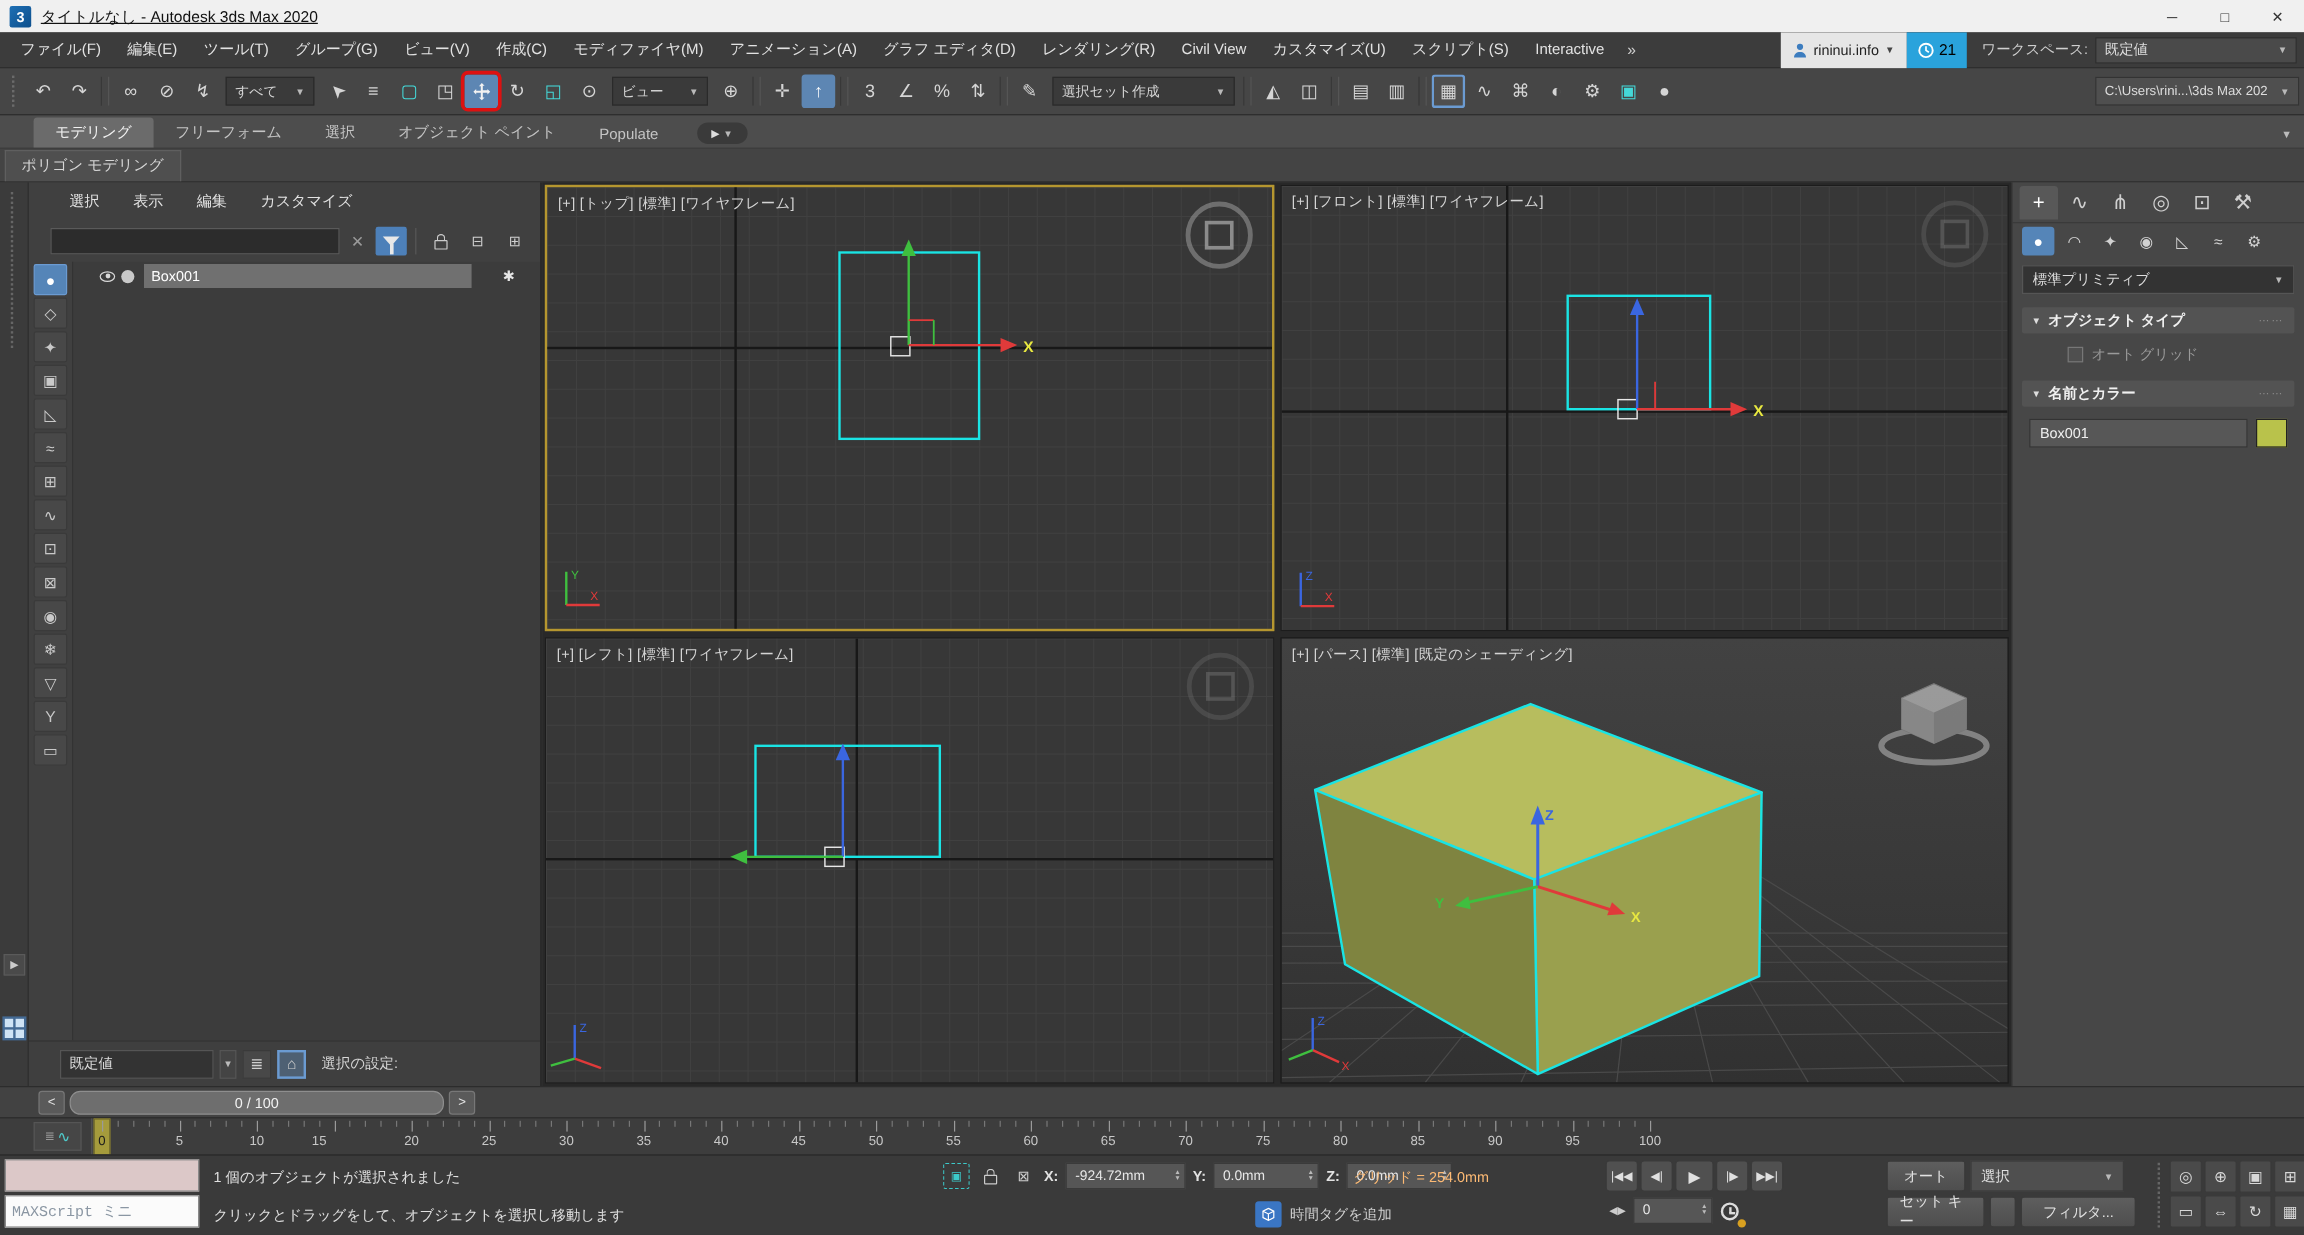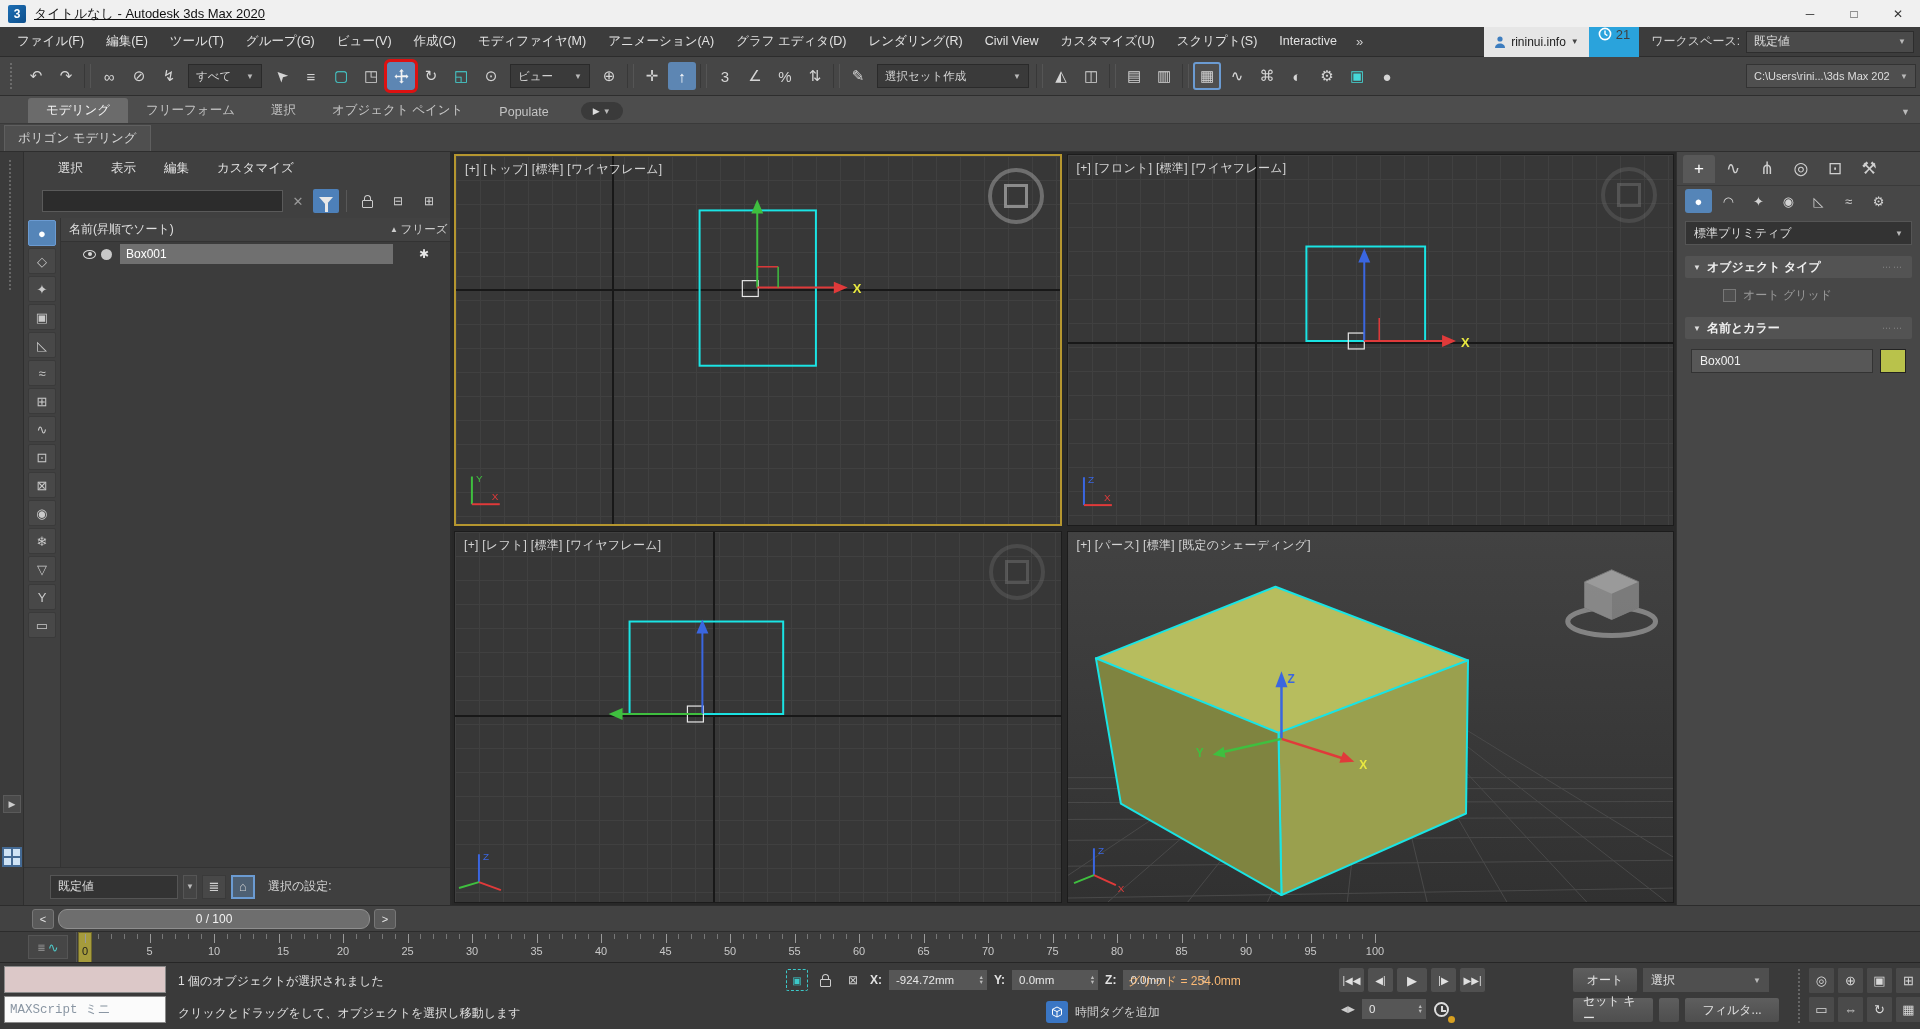--- a/index.html
+++ b/index.html
@@ -7,21 +7,21 @@
 .titlebar{height:27px;background:#f0f0f0;display:flex;align-items:center;padding-left:8px;color:#111;}
 .appbadge{width:18px;height:18px;background:linear-gradient(135deg,#1e6fb4,#0d4f8c);color:#fff;font-weight:bold;font-size:12px;display:flex;align-items:center;justify-content:center;border-radius:2px;margin-right:8px;}
 .title{font-size:13px;text-decoration:underline;}
 .wincontrols{margin-left:auto;display:flex;height:100%;}
 .wc{width:44px;display:flex;align-items:center;justify-content:center;color:#333;font-size:12px;}
 .menubar{height:30px;background:#3c3c3c;display:flex;align-items:center;padding-left:6px;border-bottom:1px solid #2c2c2c;}
 .mi{padding:0 11px;color:#e2e2e2;font-size:12.5px;line-height:29px;cursor:default;}
 .overflow{color:#cfcfcf;padding:0 8px;font-size:13px;}
 .userchip{display:flex;align-items:center;gap:5px;background:#e6e6e6;color:#222;height:30px;padding:0 10px;margin-left:4px;}
 .userchip .caret{color:#444;font-size:8px;}
-.clockbadge{display:flex;gap:4px;background:#2aa3dc;color:#404040;height:30px;padding:0 9px;font-size:13px;}
+.clockbadge{display:flex;align-items:center;gap:4px;background:#2aa3dc;color:#000000;height:30px;padding:0 9px;font-size:13px;}
 .ws-label{color:#cfcfcf;margin:0 6px 0 12px;font-size:12px;}
 .ws-dd{width:168px;height:22px;background:#4a4a4a;border:1px solid #2d2d2d;color:#ddd;display:flex;align-items:center;padding:0 7px;margin-right:6px;}
 .ws-dd .caret{margin-left:auto;}
 .caret{font-size:8px;color:#b9b9b9;}
 .toolbar{height:39px;background:#464646;display:flex;align-items:center;padding:0 4px 0 10px;border-bottom:1px solid #2e2e2e;position:relative;}
 .grip{width:5px;height:70%;border-left:2px dotted #6b6b6b;margin-right:6px;}
 .tbtn{width:28px;height:28px;display:flex;align-items:center;justify-content:center;color:#d5d5d5;font-size:15px;border-radius:3px;margin:0 1px;flex:none;}
 .tbtn .g{pointer-events:none;}
 .tbtn.cyan{color:#45d8d8;}
 .tbtn.nw .g{display:inline-block;transform:rotate(-135deg);}
@@ -402,25 +402,20 @@
           <div class="stripbtn">∿</div>
           <div class="stripbtn">⊡</div>
           <div class="stripbtn">⊠</div>
           <div class="stripbtn">◉</div>
           <div class="stripbtn">❄</div>
           <div class="stripbtn">▽</div>
           <div class="stripbtn">Y</div>
           <div class="stripbtn">▭</div>
         </div>
       <div class="listarea">
-        <div class="listheader">
-          <span>名前(昇順でソート)</span>
-          <span class="sortglyph">▲</span>
-          <span class="freezecol">フリーズ</span>
-        </div>
         <div class="listrow">
           <span class="icon-eye"></span>
           <span class="objdot"></span>
           <span class="namecell">Box001</span>
           <span class="freezecell">✱</span>
         </div>
         <div style="flex:1;"></div>
       </div>
     </div>
     <div class="exp-footer">
@@ -724,21 +719,21 @@
       <div class="tick" style="left: 1220.6px;"></div>
       <div class="tick major" style="left: 1233.5px;"></div>
       <div class="tick" style="left: 1246.4px;"></div>
       <div class="tick" style="left: 1259.3px;"></div>
       <div class="tick" style="left: 1272.2px;"></div>
       <div class="tick" style="left: 1285.1px;"></div>
       <div class="tick major" style="left: 1298px;"></div>
       <div class="tlabel onmarker" style="left: 8px;">0</div>
       <div class="tlabel" style="left: 72.5px;">5</div>
       <div class="tlabel" style="left: 137px;">10</div>
-      <div class="tlabel" style="left: 206px;">15</div>
+      <div class="tlabel" style="left: 189px;">15</div>
       <div class="tlabel" style="left: 266px;">20</div>
       <div class="tlabel" style="left: 330.5px;">25</div>
       <div class="tlabel" style="left: 395px;">30</div>
       <div class="tlabel" style="left: 459.5px;">35</div>
       <div class="tlabel" style="left: 524px;">40</div>
       <div class="tlabel" style="left: 588.5px;">45</div>
       <div class="tlabel" style="left: 653px;">50</div>
       <div class="tlabel" style="left: 717.5px;">55</div>
       <div class="tlabel" style="left: 782px;">60</div>
       <div class="tlabel" style="left: 846.5px;">65</div>

